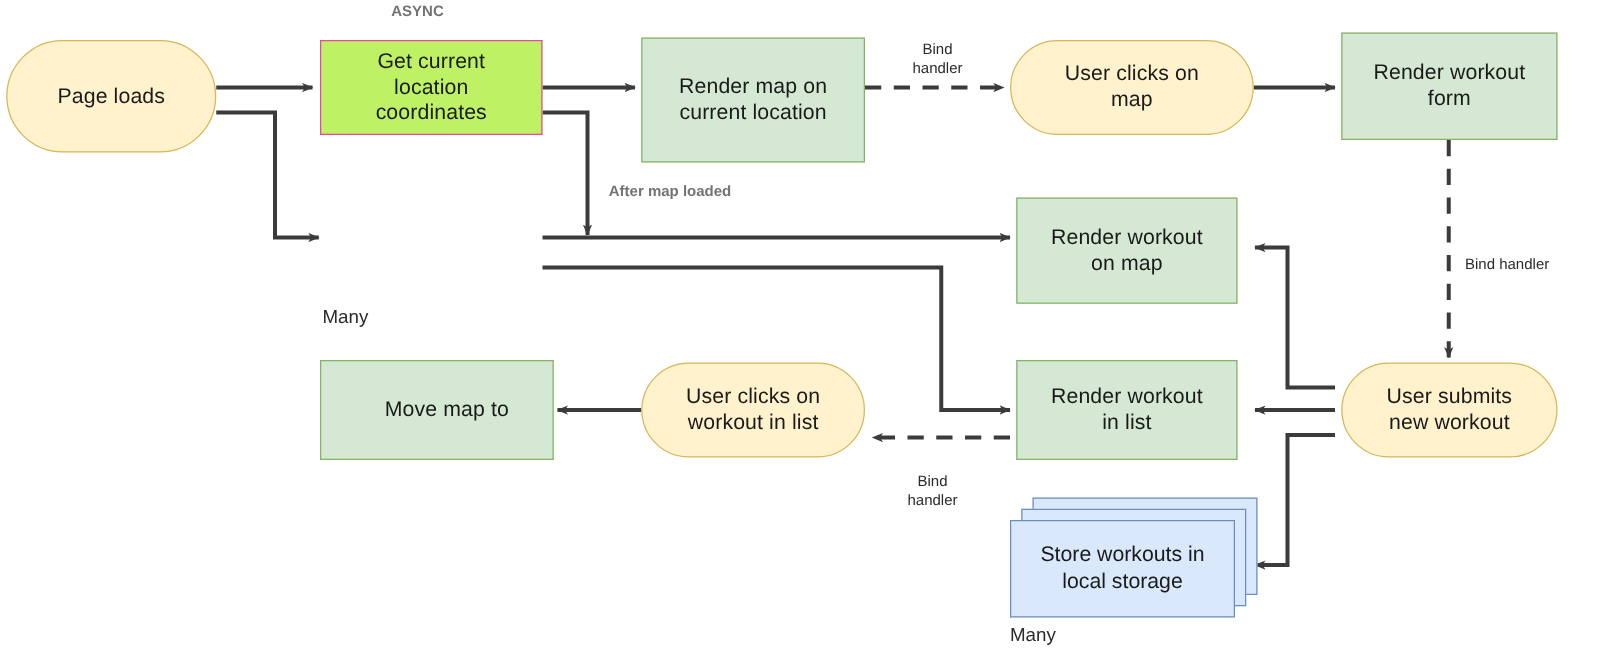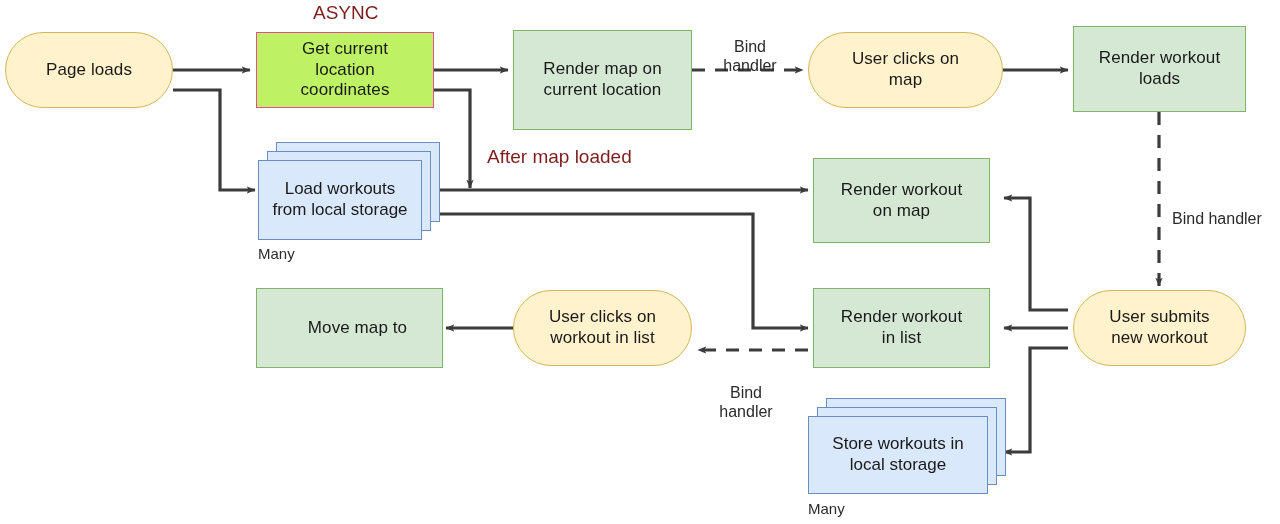--- a/index.html
+++ b/index.html
@@ -74,31 +74,31 @@
     line-height: 1.22;
     color: #1a1a1a;
   }
   .stack-caption {
     position: absolute;
     font-size: 15px;
     color: #2b2b2b;
   }
   .edge-label {
     position: absolute;
-    font-size: 16px;
+    font-size: 12px;
     line-height: 1.2;
     color: #2b2b2b;
     text-align: center;
     white-space: pre-line;
   }
   .note-red {
     position: absolute;
-    font-size: 19px;
-    font-weight: normal;
-    color: #7f1d1d;
+    font-size: 12px;
+    font-weight: bold;
+    color: #737373;
     white-space: nowrap;
   }
 </style>
 </head>
 <body>
 
 <div id="canvas">
 
   <svg id="edges" viewBox="0 0 1280 524">
     <defs>
@@ -131,21 +131,21 @@
       <path d="M1068,328 L1004,328" marker-end="url(#arrow)"></path>
 
       <path d="M1068,348 L1030,348 L1030,452 L1004,452" marker-end="url(#arrow)"></path>
 
       <path d="M808,350 L698,350" stroke-dasharray="13 10" marker-end="url(#arrow)"></path>
 
       <path d="M513,328 L446,328" marker-end="url(#arrow)"></path>
     </g>
   </svg>
 
-  <div class="node term-yellow" style="left:5px; top:32px; width:168px; height:76px;">
+  <div class="node term-yellow" style="left:5px; top:32px; width:168px; height:90px;">
     <span class="label">Page loads</span>
   </div>
 
   <div class="note-red" style="left:313px; top:2px;">
     <span>ASYNC</span>
   </div>
 
   <div class="node proc-pink" style="left:256px; top:32px; width:178px; height:76px; flex-direction:column;">
     <span class="label">Get current</span>
     <span class="label">location</span>
@@ -162,31 +162,23 @@
 handler</span>
   </div>
 
   <div class="node term-yellow" style="left:808px; top:32px; width:195px; height:76px; flex-direction:column;">
     <span class="label">User clicks on</span>
     <span class="label">map</span>
   </div>
 
   <div class="node proc-green" style="left:1073px; top:26px; width:173px; height:86px; flex-direction:column;">
     <span class="label">Render workout</span>
-    <span class="label">loads</span>
-  </div>
-
-  <div class="stack" style="left:258px; top:142px; width:182px; height:98px;">
-    <div class="sheet" style="left:18px; top:0px; width:164px; height:80px;"></div>
-    <div class="sheet" style="left:9px; top:9px; width:164px; height:80px;"></div>
-    <div class="front" style="left:0px; top:18px; width:164px; height:80px; flex-direction:column;">
-      <span class="label">Load workouts</span>
-      <span class="label">from local storage</span>
-    </div>
-  </div>
+    <span class="label">form</span>
+  </div>
+
   <div class="stack-caption" style="left:258px; top:245px; width:164px;">
     <span>Many</span>
   </div>
 
   <div class="note-red" style="left:487px; top:146px;">
     <span>After map loaded</span>
   </div>
 
   <div class="node proc-green" style="left:813px; top:158px; width:177px; height:85px; flex-direction:column;">
     <span class="label">Render workout</span>

